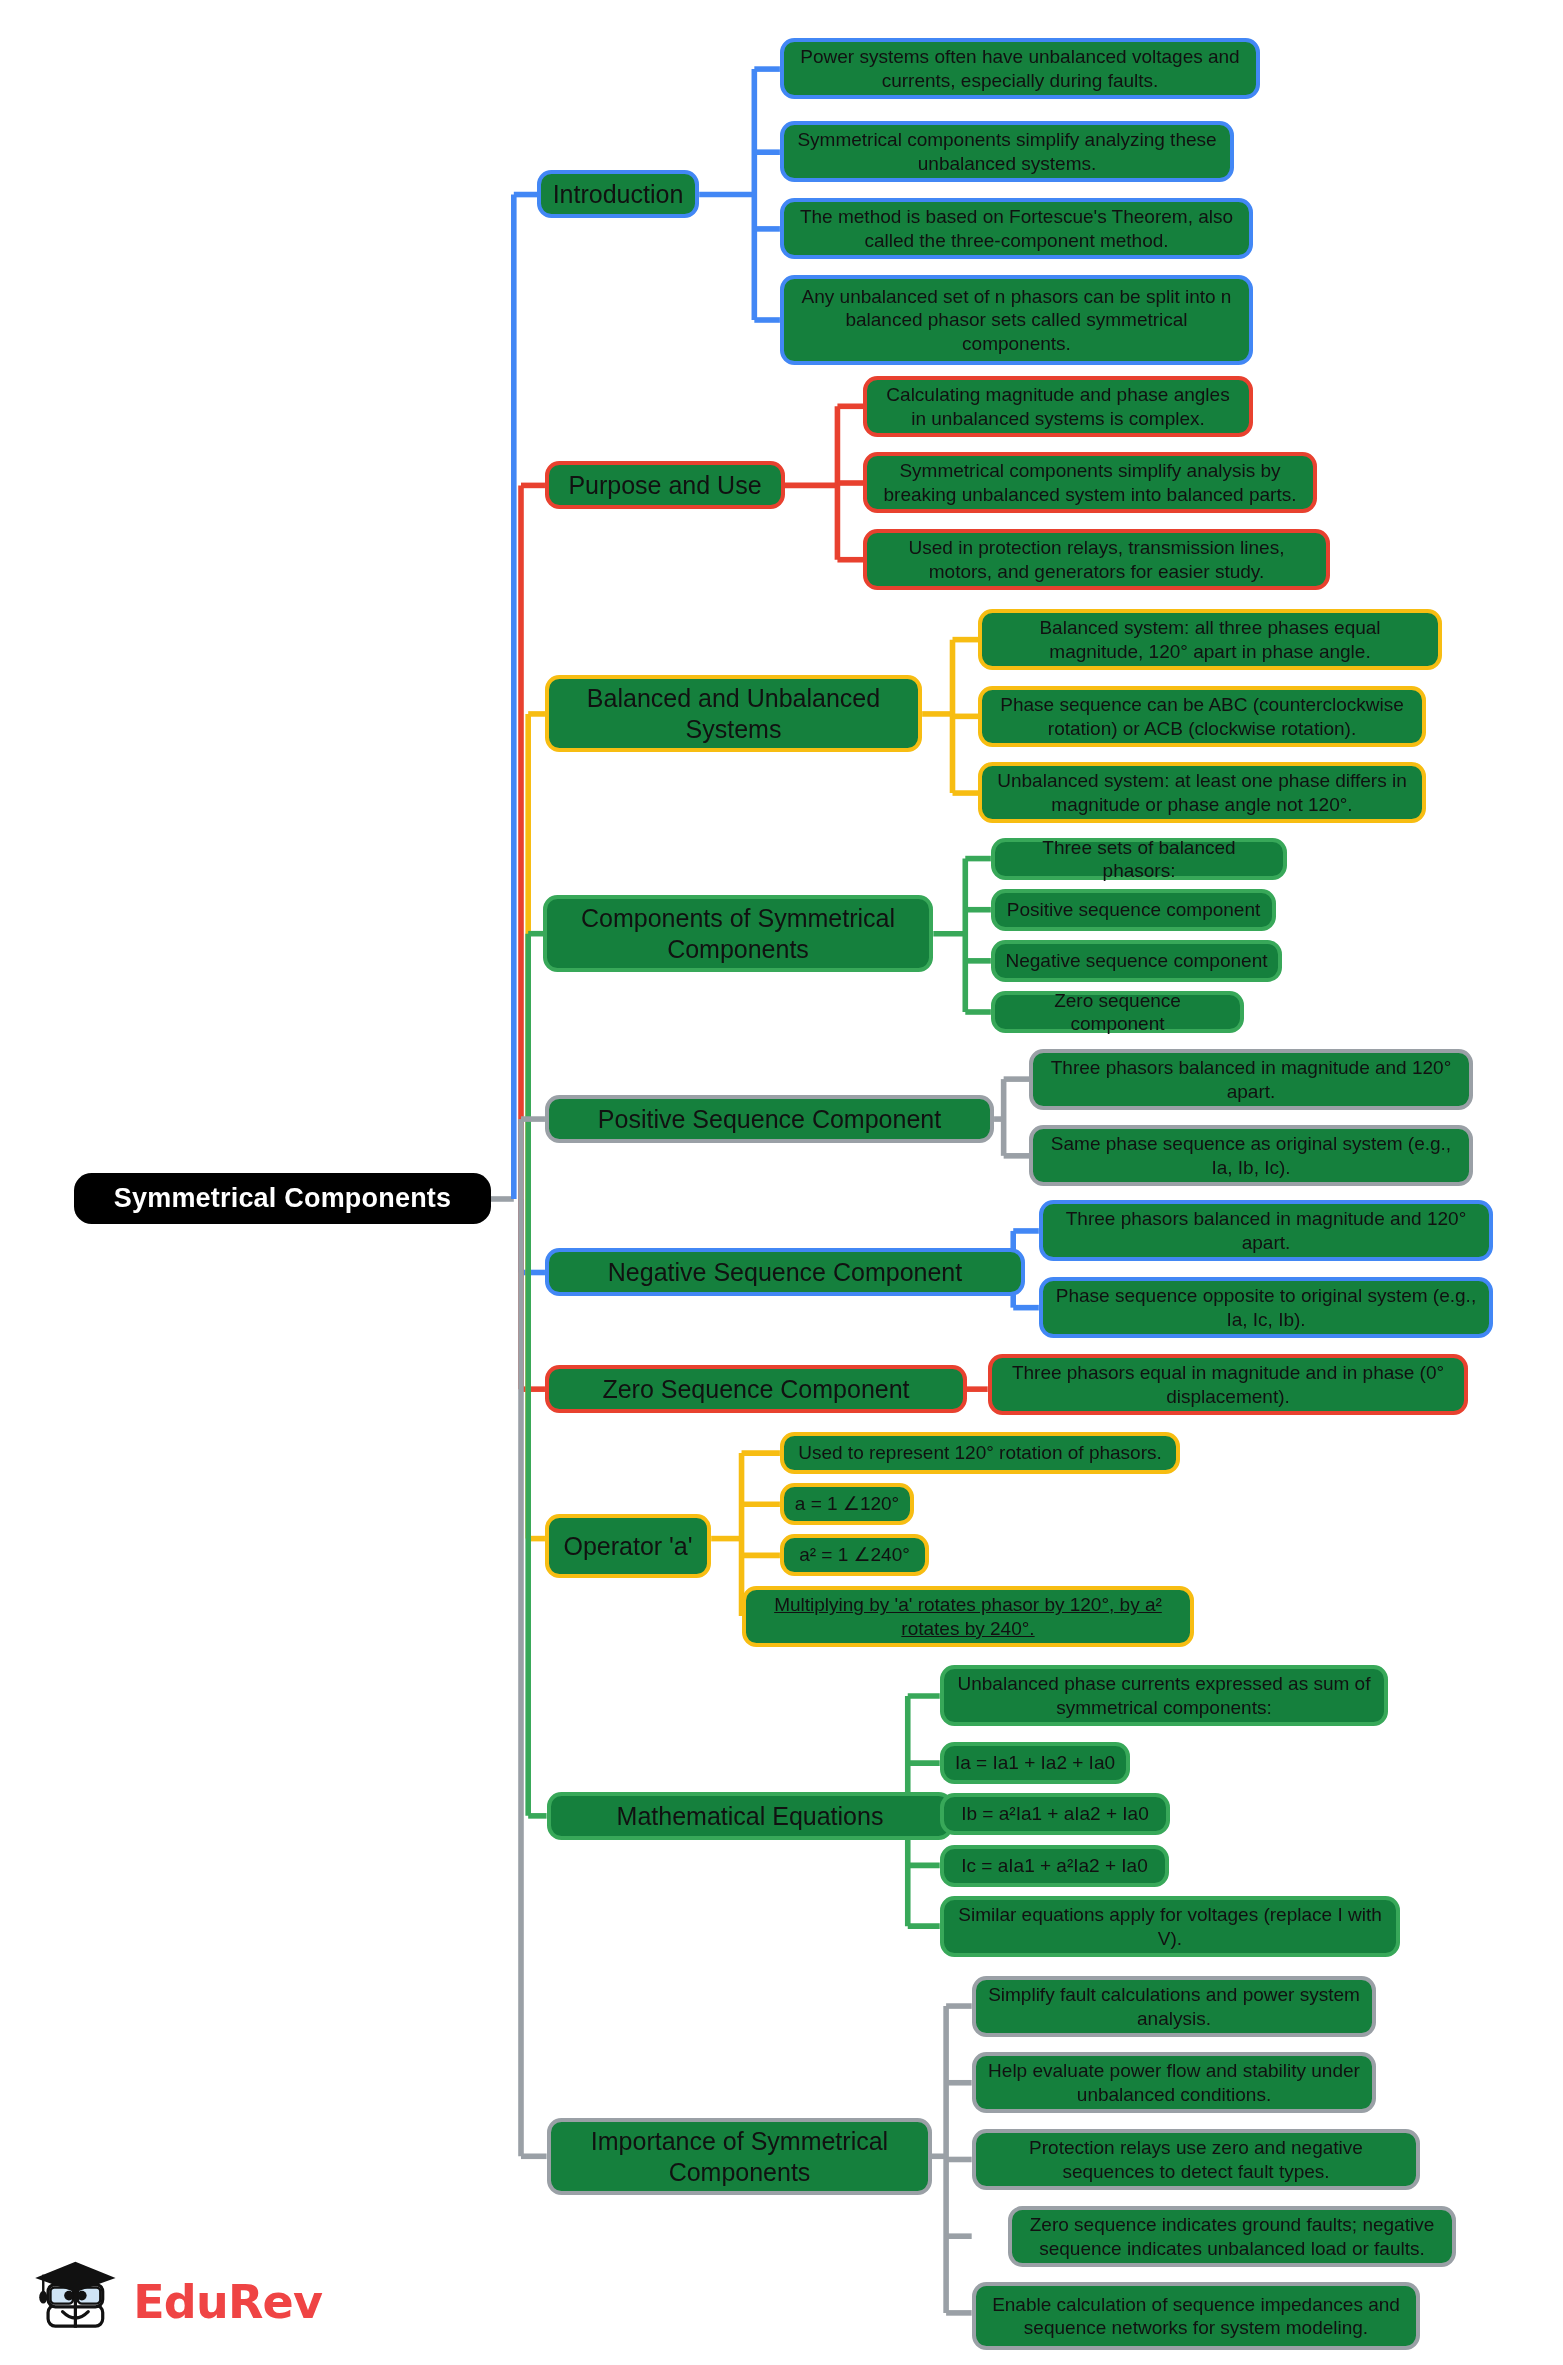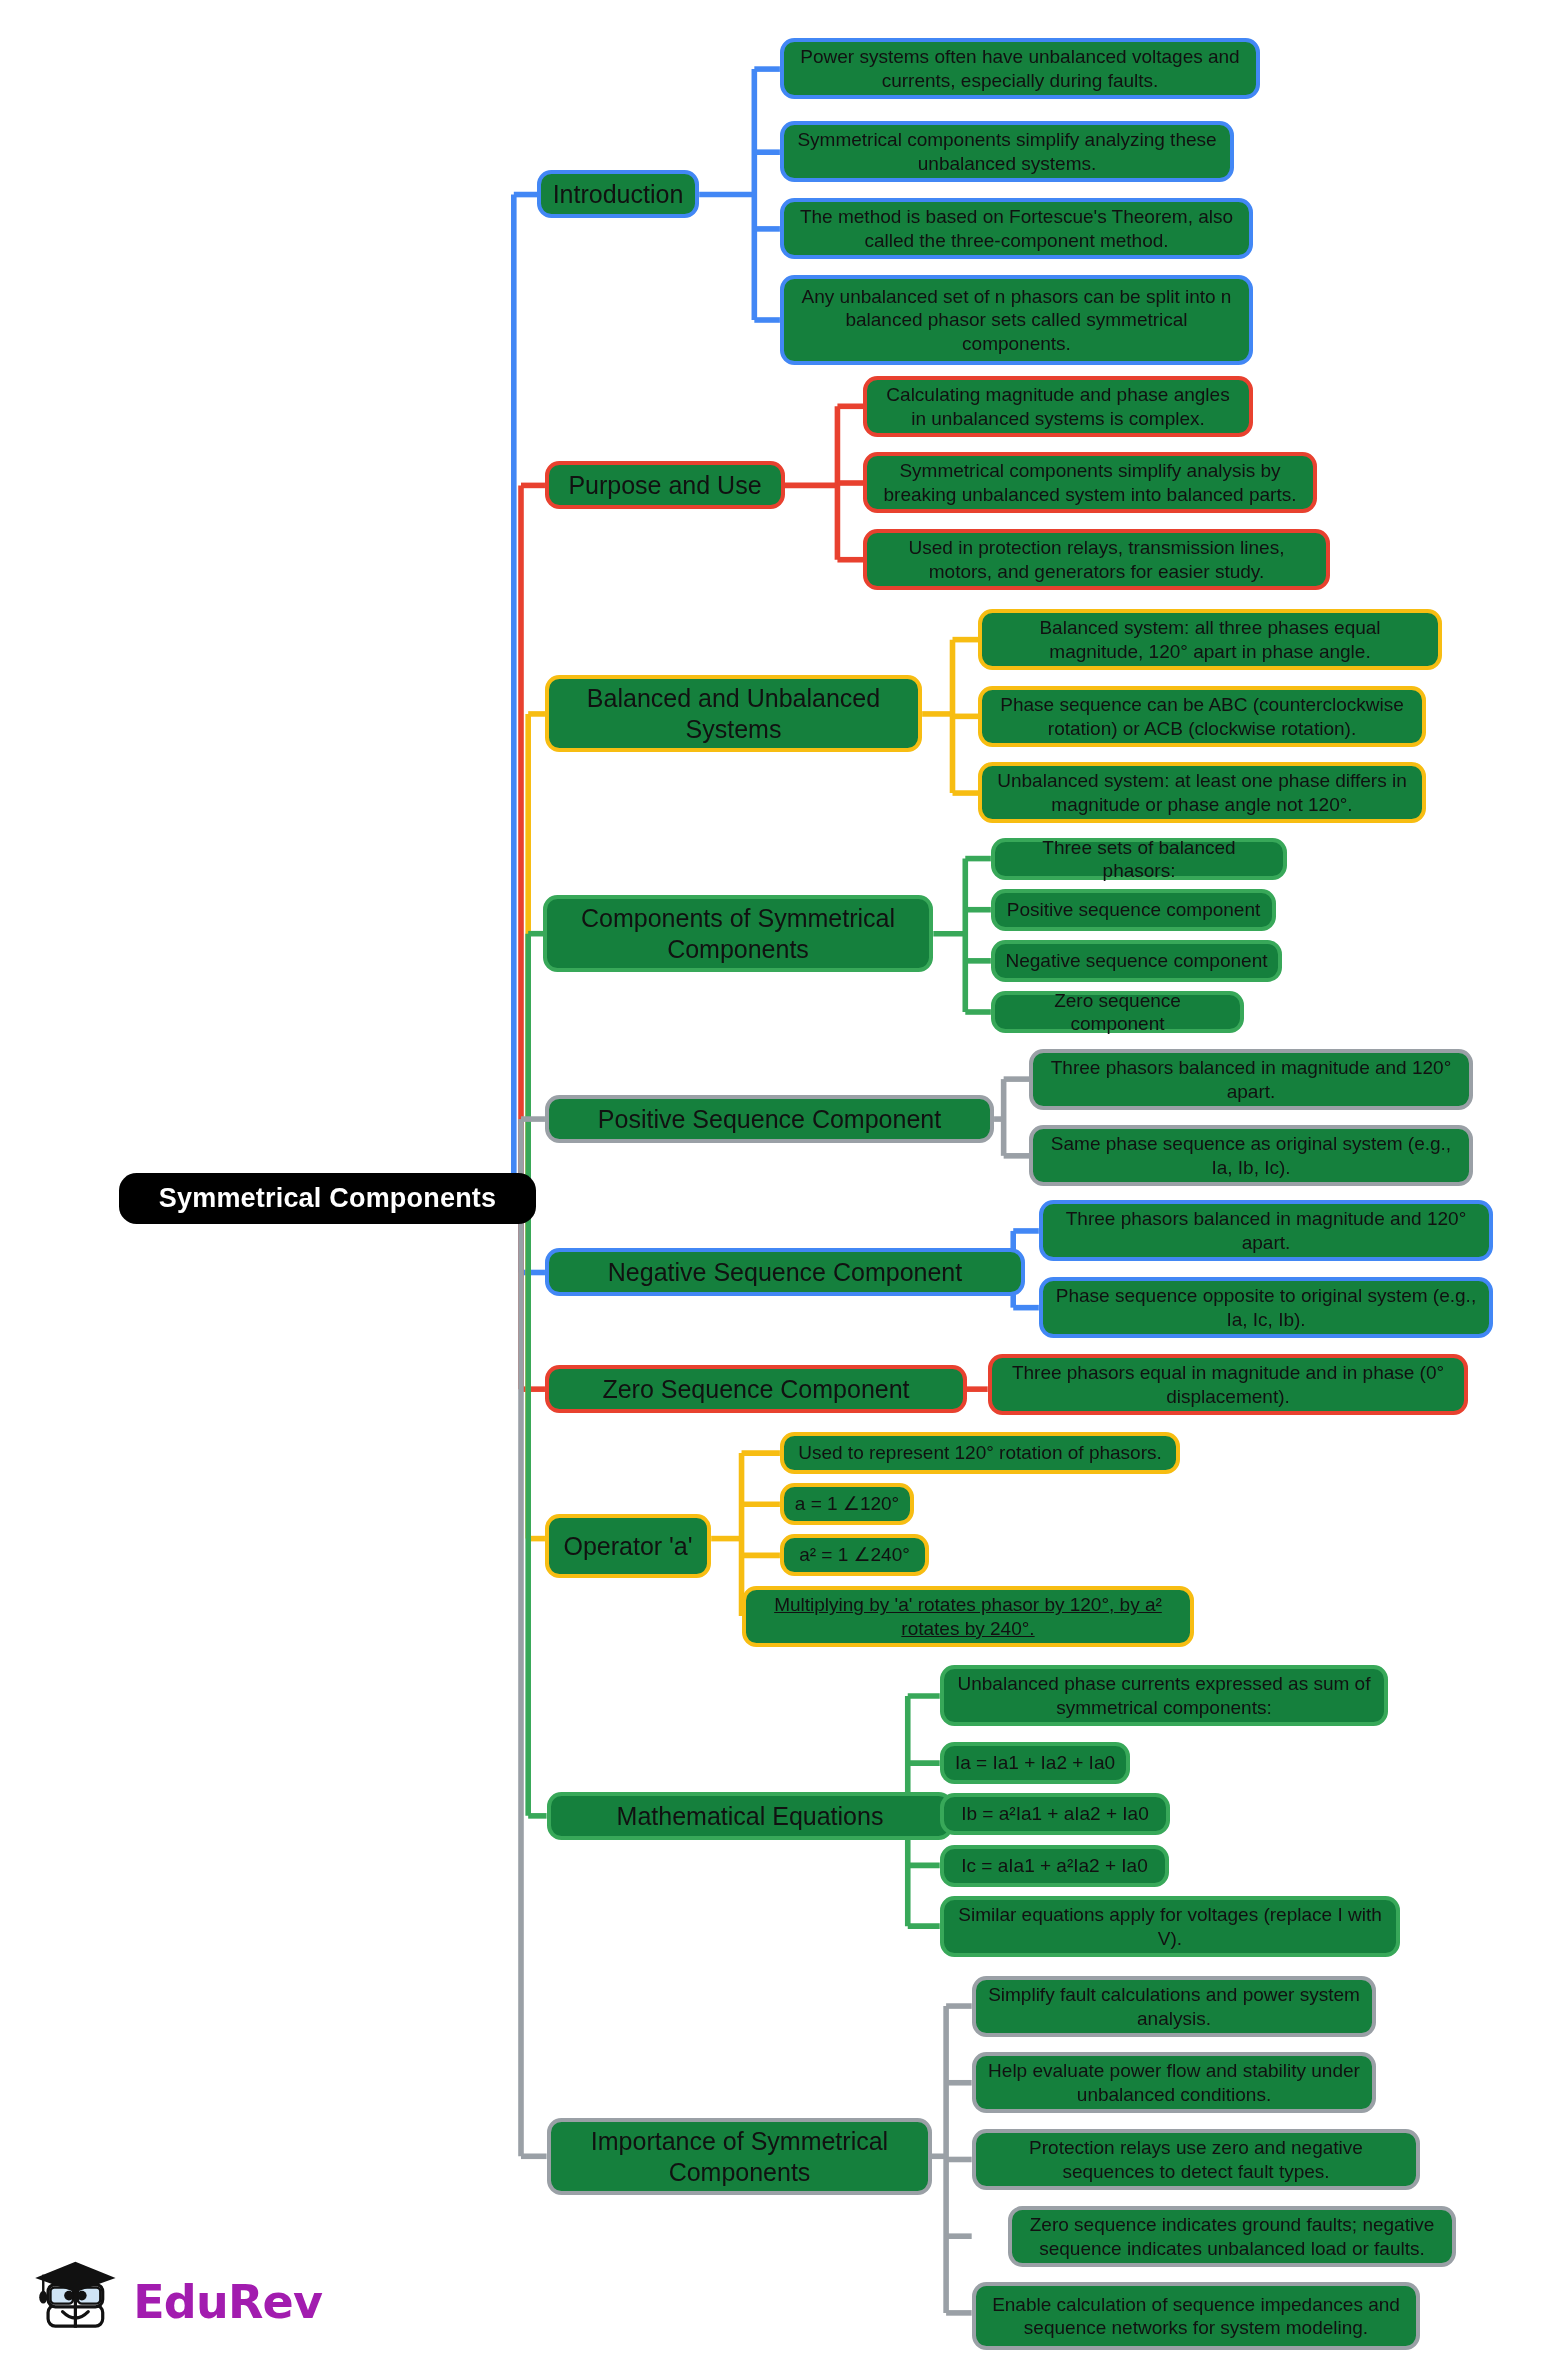--- a/index.html
+++ b/index.html
@@ -55,21 +55,20 @@
     font-weight: bold;
     font-size: 27px;
     border-radius: 17.6px;
     display: flex;
     align-items: center;
     justify-content: center;
     text-align: center;
     padding: 4.8px 16px;
     box-sizing: border-box;
     letter-spacing: 0.2px;
-    margin-left: 45px;
   }
 
   
   .branch {
     font-size: 25px;
   }
   
   .leaf {
     font-size: 19px;
   }
@@ -95,21 +94,21 @@
   #logo .logo-mark {
     width: 90px;
     height: 90px;
     flex: 0 0 90px;
     position: relative;
   }
   #logo .logo-text {
     font-family: "DejaVu Sans", sans-serif;
     font-weight: bold;
     font-size: 46px;
-    color: #a21caf;
+    color: #ef4444;
     letter-spacing: -0.8px;
   }
 </style>
 </head>
 <body>
 
 <div id="canvas">
 
   <svg id="links" viewBox="0 0 1956 2960" xmlns="http://www.w3.org/2000/svg">
     <g fill="none" stroke-width="7" stroke-linecap="butt">

